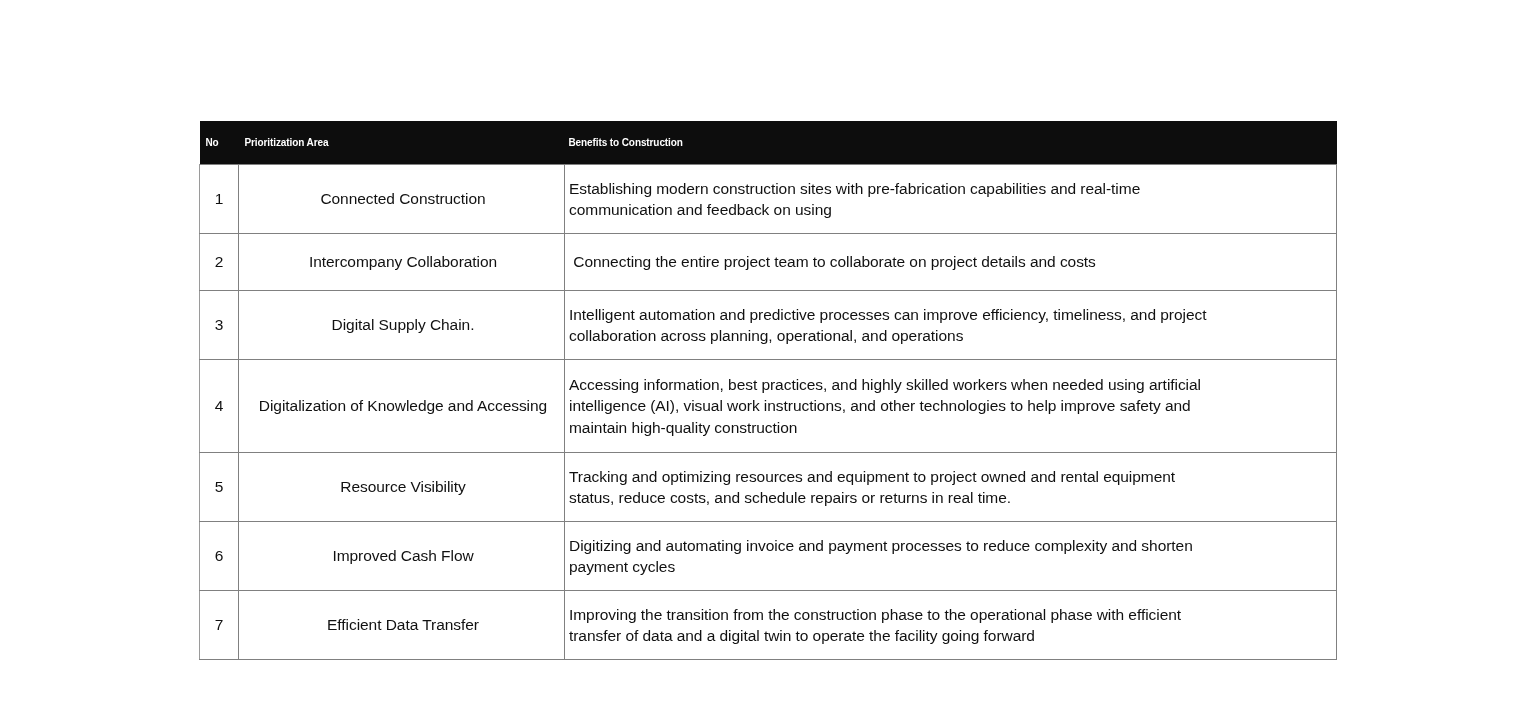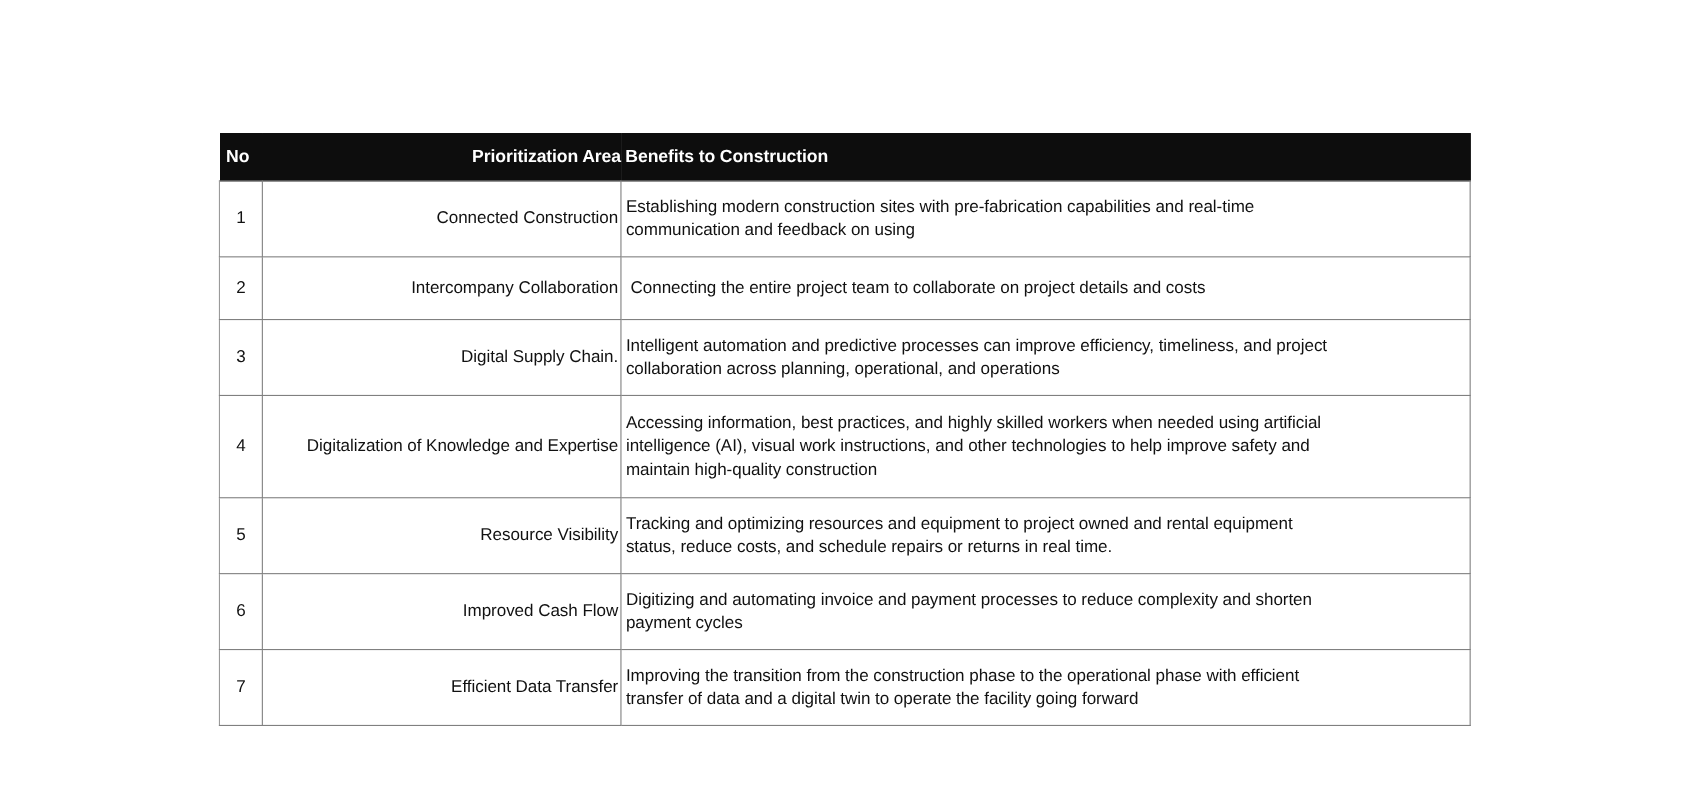--- a/index.html
+++ b/index.html
@@ -33,51 +33,51 @@
   table.data-table col.col-area  { width: 326px; }
   table.data-table col.col-bene  { width: 772px; }
 
   
   thead tr.header-row {
     background: #0d0d0d;
   }
   thead th {
     background: #0d0d0d;
     color: #ffffff;
-    font-size: 16px;
+    font-size: 10px;
     font-weight: bold;
     text-align: left;
     padding: 0;
     height: 43px;
     vertical-align: middle;
     letter-spacing: -0.1px;
     border: none;
   }
   th.th-no    { padding-left: 6px; }
-  th.th-area  { padding-left: 6px; text-align: right; }
+  th.th-area  { padding-left: 6px; }
   th.th-bene  { padding-left: 4px; margin-left: 28px; }
 
   
   tbody td {
     border: 1px solid #808080;
     font-size: 15.5px;
     color: #111111;
     line-height: 1.36;
     vertical-align: middle;
     background: #ffffff;
     letter-spacing: -0.05px;
   }
   td.cell-no {
     text-align: center;
     padding: 6px 4px;
     border-left: 1px solid #9a9a9a;
     white-space: nowrap;
   }
   td.cell-area {
-    text-align: right;
+    text-align: center;
     padding: 6px 2px 6px 5px;
     white-space: nowrap;
   }
   td.cell-benefit {
     text-align: left;
     padding: 6px 8px 6px 4px;
   }
 
   tbody tr.row-r1 td { height: 56px; }
   tbody tr.row-r2 td { height: 44px; }
@@ -125,21 +125,21 @@
       <tr class="row-r3">
         <td class="cell-no">3</td>
         <td class="cell-area">Digital Supply Chain.</td>
         <td class="cell-benefit">
           <span class="benefit-line">Intelligent automation and predictive processes can improve efficiency, timeliness, and project</span>
           <span class="benefit-line">collaboration across planning, operational, and operations</span>
         </td>
       </tr>
       <tr class="row-r4">
         <td class="cell-no">4</td>
-        <td class="cell-area">Digitalization of Knowledge and Expertise</td>
+        <td class="cell-area">Digitalization of Knowledge and Accessing</td>
         <td class="cell-benefit">
           <span class="benefit-line">Accessing information, best practices, and highly skilled workers when needed using artificial</span>
           <span class="benefit-line">intelligence (AI), visual work instructions, and other technologies to help improve safety and</span>
           <span class="benefit-line">maintain high-quality construction</span>
         </td>
       </tr>
       <tr class="row-r5">
         <td class="cell-no">5</td>
         <td class="cell-area">Resource Visibility</td>
         <td class="cell-benefit">

